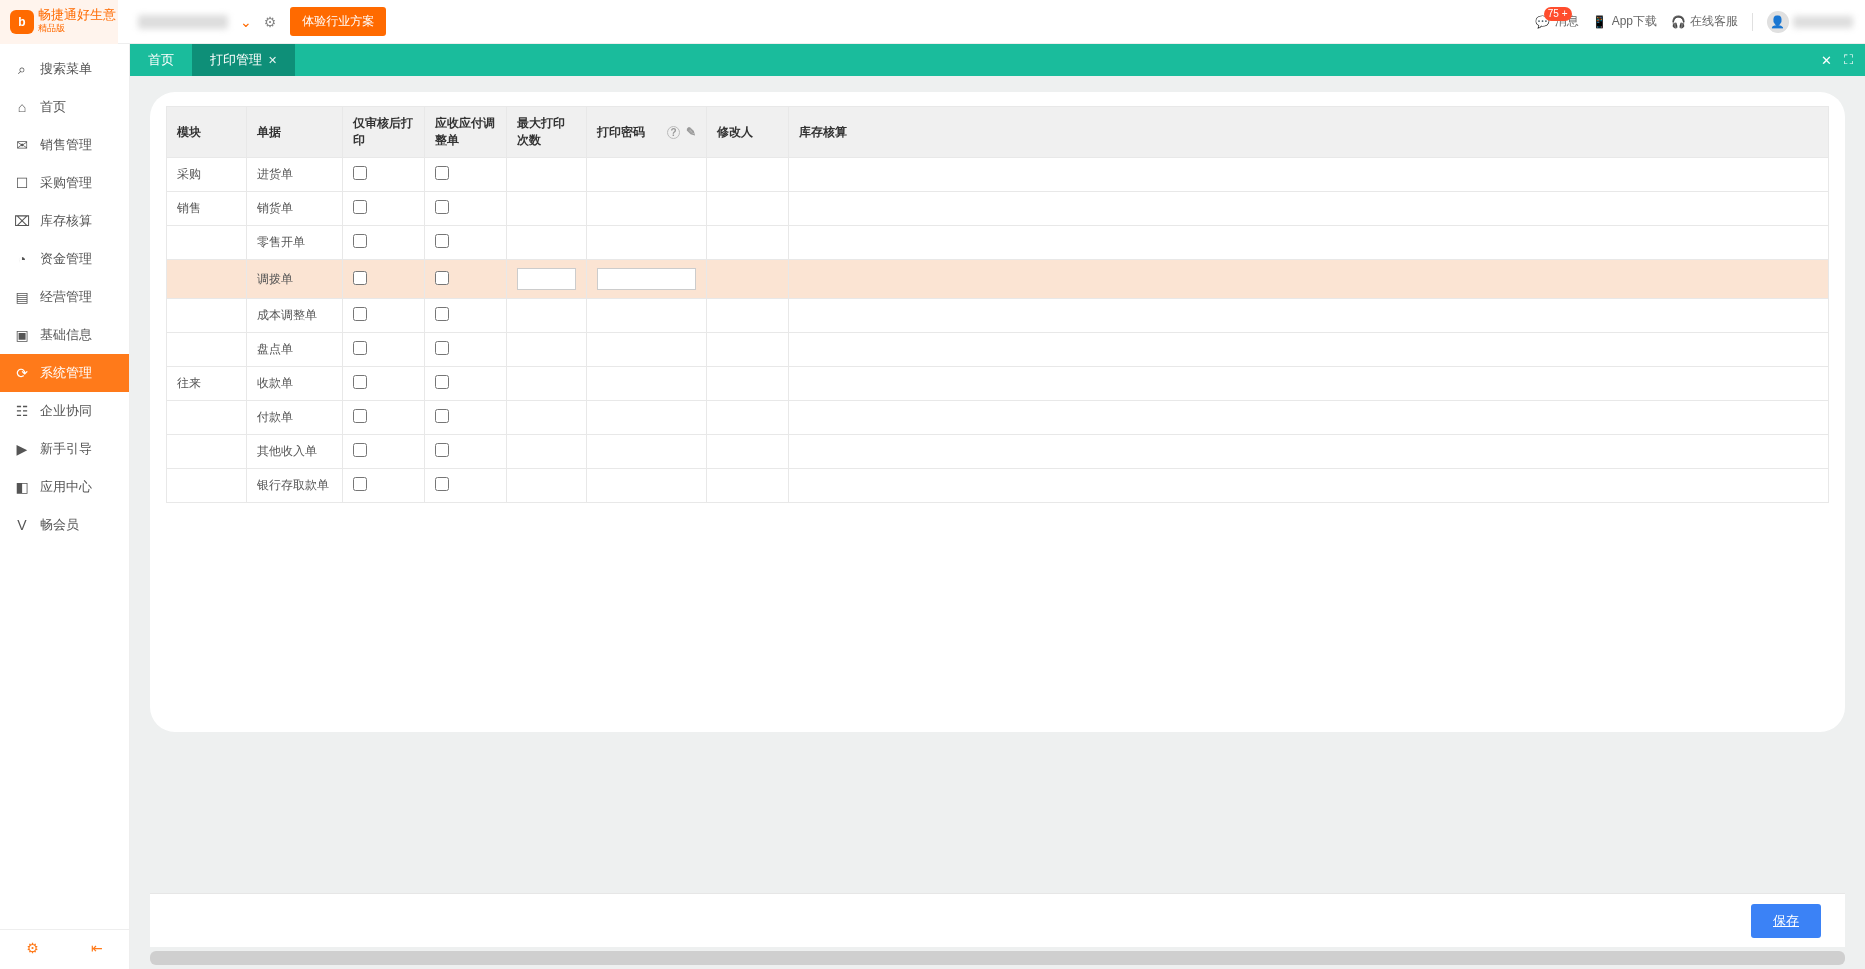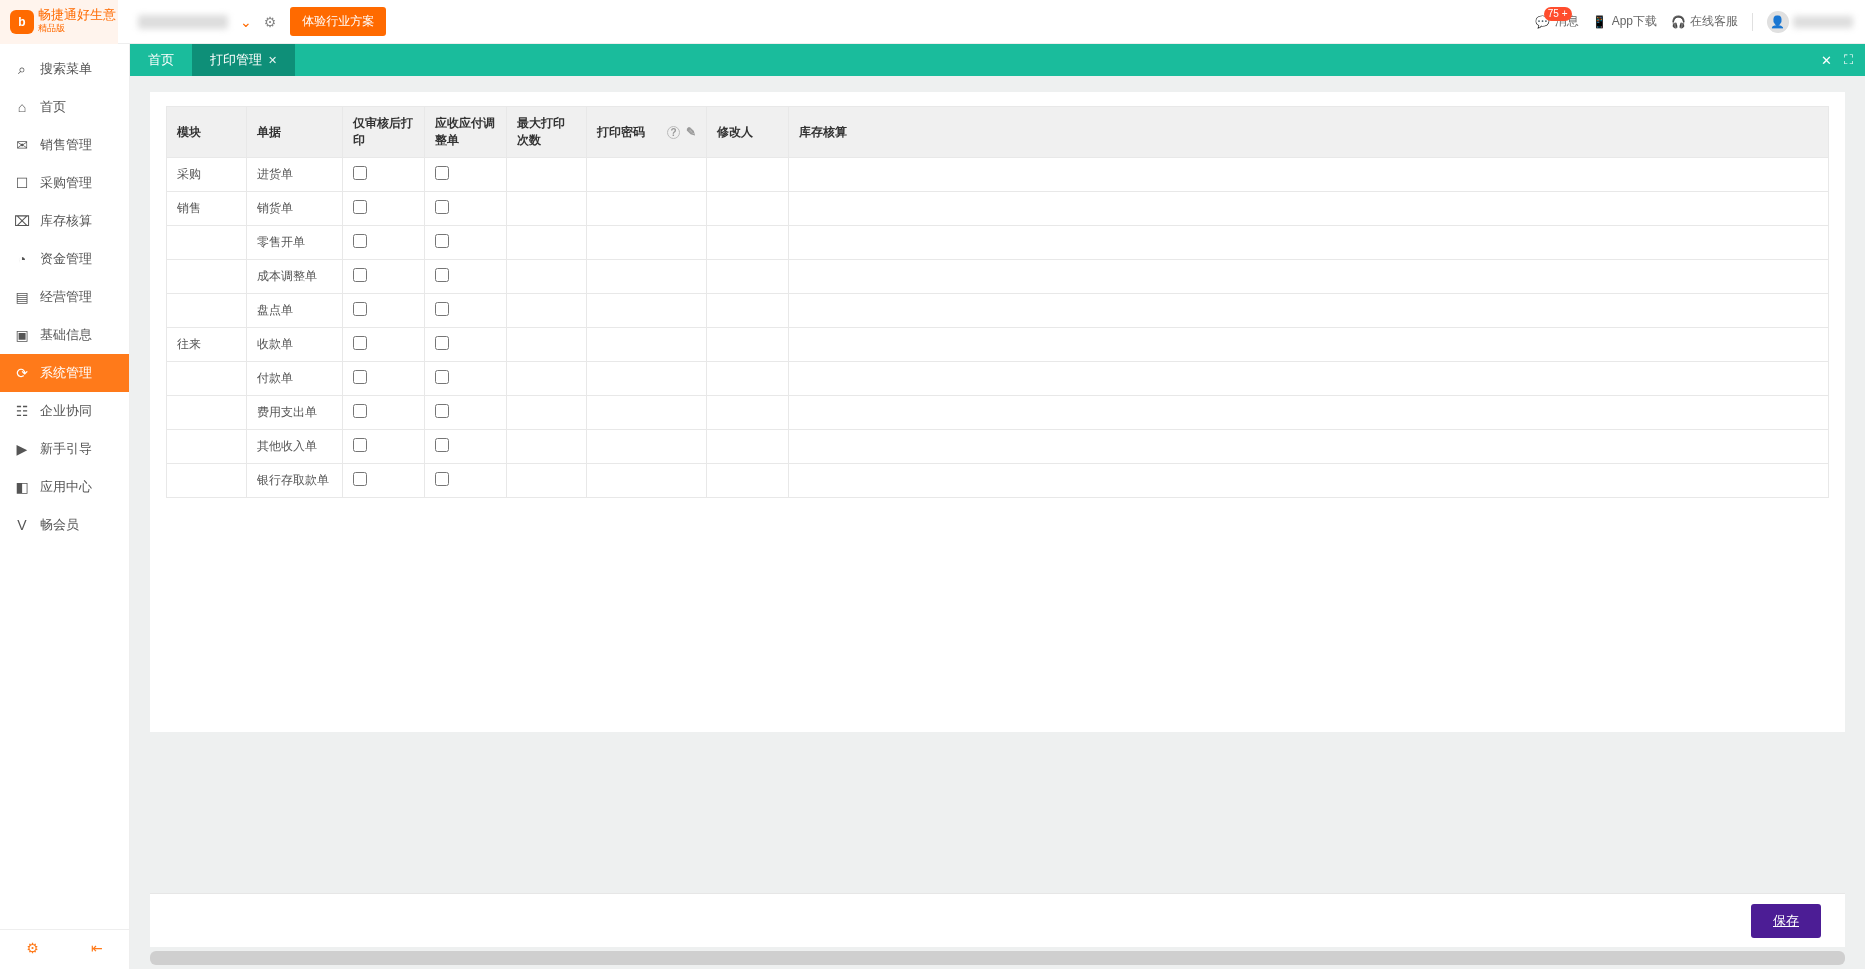--- a/index.html
+++ b/index.html
@@ -120,20 +120,21 @@
 
   .page-body {
     flex:1;
     overflow:auto;
     padding: 16px 20px 0 20px;
   }
   .card {
     background:#fff;
     min-height: 640px;
     padding: 14px 16px 30px 16px;
+    border-radius: 25px;
   }
 
   table.pt {
     width:100%;
     border-collapse:collapse;
     table-layout:fixed;
     font-size:12px;
   }
   table.pt th, table.pt td {
     border:1px solid #e8e8e8;
@@ -169,21 +170,21 @@
 
   .footer-bar {
     height:54px;
     background:#fff;
     border-top:1px solid #e6e6e6;
     display:flex; align-items:center; justify-content:flex-end;
     padding: 0 24px;
     margin: 12px 20px 0 20px;
   }
   .save-btn {
-    background:#4c1d95; color:#fff; border:none; border-radius:3px;
+    background:#3b82f6; color:#fff; border:none; border-radius:3px;
     padding:8px 22px; font-size:13px; cursor:pointer;text-decoration:underline;
   }
 
   .hscroll {
     height:14px; margin: 4px 20px 4px 20px;
     background:#eee; border-radius:6px; position:relative;
   }
   .hscroll-thumb {
     position:absolute; left:0; top:0; height:14px; width:100%;
     background:#cfcfcf; border-radius:6px;
@@ -367,20 +368,30 @@
               <tr>
                 <td></td>
                 <td>零售开单</td>
                 <td><input type="checkbox" class="chk" style=""></td>
                 <td><input type="checkbox" class="chk" style=""></td>
                 <td class="editable"></td>
                 <td class="editable"></td>
                 <td></td>
                 <td></td>
               </tr>
+              <tr class="highlight">
+                <td></td>
+                <td>调拨单</td>
+                <td><input type="checkbox" class="chk" style=""></td>
+                <td><input type="checkbox" class="chk" style=""></td>
+                <td class="editable"><input type="text" style=""></td>
+                <td class="editable"><input type="text" style=""></td>
+                <td></td>
+                <td></td>
+              </tr>
               <tr>
                 <td></td>
                 <td>成本调整单</td>
                 <td><input type="checkbox" class="chk" style=""></td>
                 <td><input type="checkbox" class="chk" style=""></td>
                 <td class="editable"></td>
                 <td class="editable"></td>
                 <td></td>
                 <td></td>
               </tr>
@@ -400,30 +411,20 @@
                 <td><input type="checkbox" class="chk" style=""></td>
                 <td><input type="checkbox" class="chk" style=""></td>
                 <td class="editable"></td>
                 <td class="editable"></td>
                 <td></td>
                 <td></td>
               </tr>
               <tr>
                 <td></td>
                 <td>付款单</td>
-                <td><input type="checkbox" class="chk" style=""></td>
-                <td><input type="checkbox" class="chk" style=""></td>
-                <td class="editable"></td>
-                <td class="editable"></td>
-                <td></td>
-                <td></td>
-              </tr>
-              <tr>
-                <td></td>
-                <td>费用支出单</td>
                 <td><input type="checkbox" class="chk" style=""></td>
                 <td><input type="checkbox" class="chk" style=""></td>
                 <td class="editable"></td>
                 <td class="editable"></td>
                 <td></td>
                 <td></td>
               </tr>
               <tr>
                 <td></td>
                 <td>其他收入单</td>

